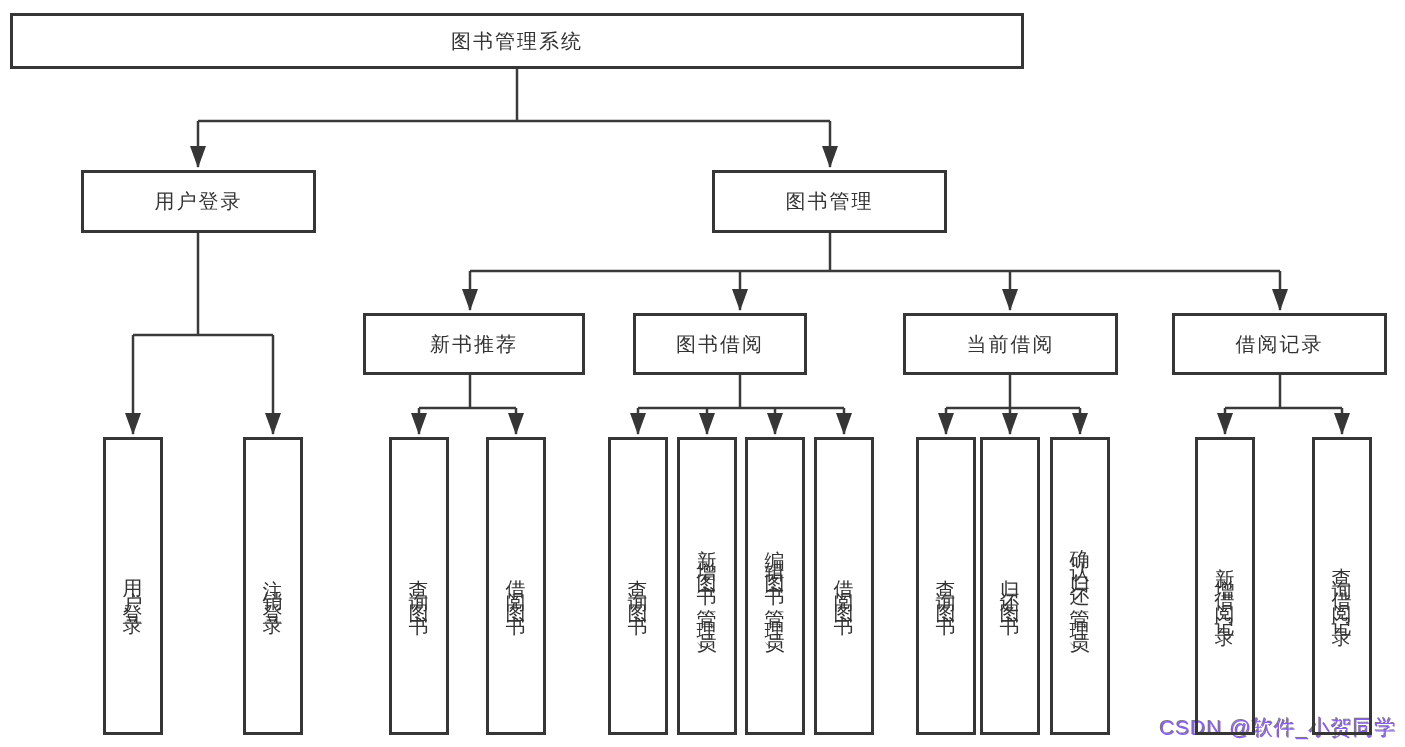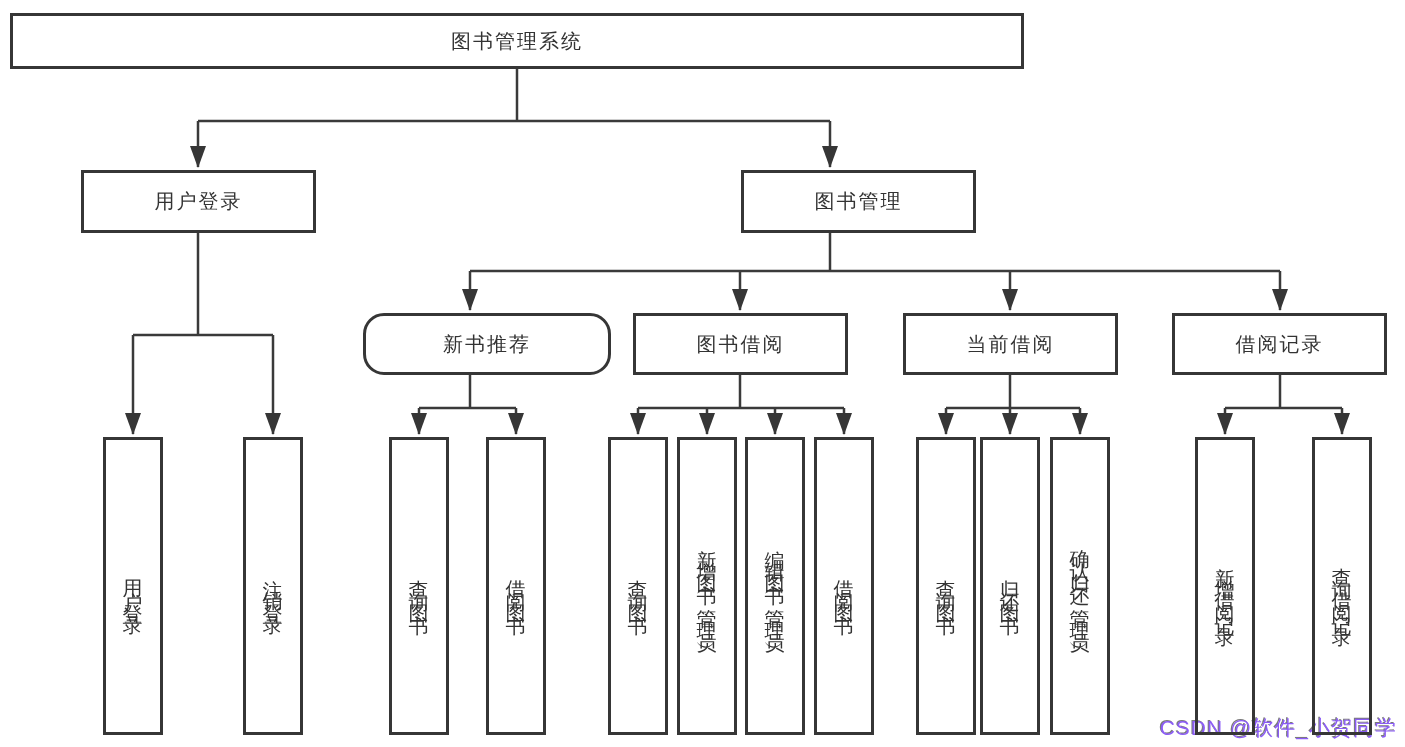--- a/index.html
+++ b/index.html
@@ -93,24 +93,24 @@
         <path d="M1225 408 H1342"></path>
         <line x1="1225" y1="408" x2="1225" y2="434" marker-end="url(#arw)"></line>
         <line x1="1342" y1="408" x2="1342" y2="434" marker-end="url(#arw)"></line>
       </g>
     </g>
   </svg>
 
   <div class="node" style="left:10px; top:13px; width:1014px; height:56px;">图书管理系统</div>
 
   <div class="node" style="left:81px; top:170px; width:235px; height:63px;">用户登录</div>
-  <div class="node" style="left:712px; top:170px; width:235px; height:63px;margin-left:29px;">图书管理</div>
+  <div class="node" style="left:712px; top:170px; width:235px; height:63px;">图书管理</div>
 
-  <div class="node" style="left:363px; top:313px; width:248px; height:62px;border-radius:21px;">新书推荐</div>
-  <div class="node" style="left:633px; top:313px; width:215px; height:62px;">图书借阅</div>
+  <div class="node" style="left:363px; top:313px; width:222px; height:62px;">新书推荐</div>
+  <div class="node" style="left:633px; top:313px; width:174px; height:62px;">图书借阅</div>
   <div class="node" style="left:903px; top:313px; width:215px; height:62px;">当前借阅</div>
   <div class="node" style="left:1172px; top:313px; width:215px; height:62px;">借阅记录</div>
 
   <div class="node leaf" style="left:103px; top:437px; width:60px; height:298px;">用户登录</div>
   <div class="node leaf" style="left:243px; top:437px; width:60px; height:298px;">注销登录</div>
 
   <div class="node leaf" style="left:389px; top:437px; width:60px; height:298px;">查询图书</div>
   <div class="node leaf" style="left:486px; top:437px; width:60px; height:298px;">借阅图书</div>
 
   <div class="node leaf" style="left:608px; top:437px; width:60px; height:298px;">查询图书</div>

